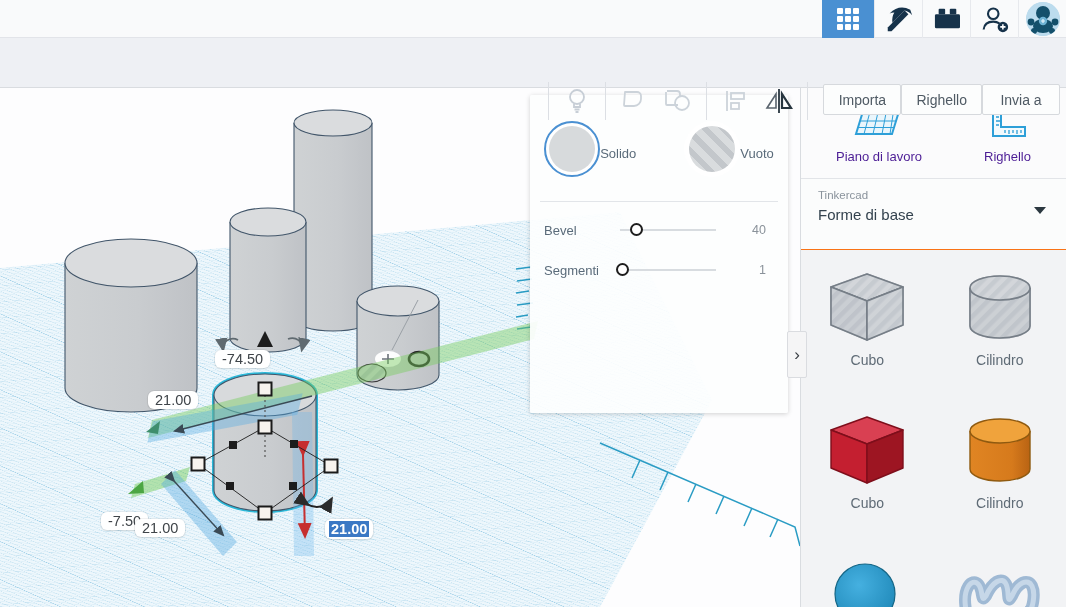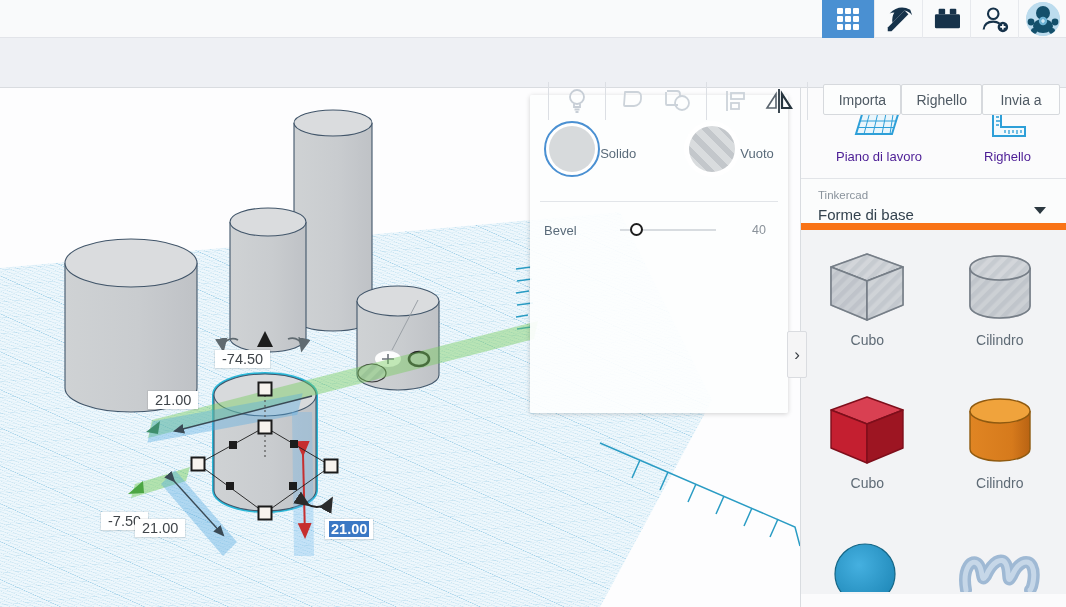--- a/index.html
+++ b/index.html
@@ -17,21 +17,21 @@
   #toolbar { position:absolute; left:0; top:38px; width:1066px; height:50px; background:#eef0f4; border-bottom:1px solid #d9dce0; z-index:40; }
   #tb-icons { position:absolute; left:548px; top:44px; height:38px; display:flex; align-items:center; }
   .tb-group { display:flex; align-items:center; height:38px; padding:0 6px; border-left:1px solid #dcdfe4; }
   .tb-group:last-child { border-right:1px solid #dcdfe4; }
   .tb-ic { width:44px; height:34px; display:flex; align-items:center; justify-content:center; }
   #tb-buttons { position:absolute; right:6px; top:46px; display:flex; }
   .tb-btn { min-width:78px; height:31px; background:#fcfdfd; border:1px solid #d6d9dd; border-radius:2px; color:#4f5a64; font-size:14px; display:flex; align-items:center; justify-content:center; padding:0 14px; cursor:pointer; }
 
   
   #viewport { position:absolute; left:0; top:88px; width:800px; height:519px; background:#fdfdfe; }
-  .dim { position:absolute; background:#fff; border-radius:0; padding:1px 7px; font-size:14.5px; color:#3f4449; box-shadow:0 0 0 1px rgba(0,0,0,0.05), 0 1px 2px rgba(0,0,0,0.08); z-index:10; }
+  .dim { position:absolute; background:#fff; border-radius:6px; padding:1px 7px; font-size:14.5px; color:#3f4449; box-shadow:0 0 0 1px rgba(0,0,0,0.05), 0 1px 2px rgba(0,0,0,0.08); z-index:10; }
   #dim-sel { padding:2px 4px; z-index:10; }
   #dim-sel span { background:#3b78c4; color:#fff; font-weight:bold; padding:0 2px; font-size:14.5px; }
 
   
   #forma { position:absolute; left:530px; top:95px; width:258px; height:318px; background:rgba(253,254,254,0.92); box-shadow:0 1px 5px rgba(0,0,0,0.18); z-index:20; border-radius:2px; }
   #forma-titlebar { height:46px; background:#fff; border-bottom:1px solid #e4e6ea; display:flex; align-items:center; position:relative; }
   #forma-collapse { width:42px; height:46px; border-right:1px solid #e4e6ea; display:flex; align-items:center; justify-content:center; cursor:pointer; }
   #forma-collapse .tri-up { width:0; height:0; border-left:8px solid transparent; border-right:8px solid transparent; border-bottom:9px solid #24425c; }
   #forma-title { font-size:15.5px; font-weight:bold; color:#33424e; margin-left:15px; }
   #forma-lock { position:absolute; right:62px; top:14px; }
@@ -51,21 +51,21 @@
   .slider-value { position:absolute; right:22px; font-size:12.5px; color:#8a929a; }
 
   
   #expand-tab { position:absolute; left:787px; top:331px; width:20px; height:47px; background:#f5f5f6; border:1px solid #dadce0; border-radius:2px; z-index:30; display:flex; align-items:center; justify-content:center; color:#3a3f45; font-size:17px; cursor:pointer; }
 
   
   #sidebar { position:absolute; left:800px; top:88px; width:266px; height:519px; background:#fbfbfc; border-left:1px solid #d9dce0; }
   #sb-tools { height:90px; display:flex; justify-content:space-around; align-items:center; padding:0 4px; background:#fbfbfc; }
   .sb-tool { display:flex; flex-direction:column; align-items:center; cursor:pointer; }
   .sb-tool-label { margin-top:5px; font-size:13px; color:#4c1d95; }
-  #sb-category { height:52px; border-top:1px solid #e2e4e8; border-bottom:7px solid #f97316; padding:10px 0 0 17px; position:relative; background:#fbfcfc; cursor:pointer; }
+  #sb-category { height:72px; border-top:1px solid #e2e4e8; border-bottom:1px solid #f97316; padding:10px 0 0 17px; position:relative; background:#fbfcfc; cursor:pointer; }
   #sb-cat-lib { font-size:11.5px; color:#8a939c; }
   #sb-cat-name { font-size:15px; color:#33424e; margin-top:5px; }
   #sb-cat-caret { position:absolute; right:20px; top:28px; width:0; height:0; border-left:6px solid transparent; border-right:6px solid transparent; border-top:7px solid #2b3840; }
   #sb-gallery { height:364px; background:#f2f3f5; overflow:hidden; display:grid; grid-template-columns:1fr 1fr; padding-top:16px; row-gap:40px; justify-items:center; align-content:start; }
   .shape-item { display:flex; flex-direction:column; align-items:center; width:110px; cursor:pointer; }
   .shape-label { margin-top:4px; font-size:14px; color:#5f6b76; height:17px; }
 </style>
 </head>
 <body>
 
@@ -320,20 +320,27 @@
       </div>
     </div>
     <div id="forma-divider"></div>
     <div class="slider-row" style="margin-top:8px;">
       <div class="slider-label">Bevel</div>
       <div class="slider-track">
           <div class="slider-knob" style="left:10px;"></div>
         </div>
       <div class="slider-value">40</div>
     </div>
+    <div class="slider-row">
+      <div class="slider-label">Segmenti</div>
+      <div class="slider-track">
+          <div class="slider-knob" style="left:-4px;"></div>
+        </div>
+      <div class="slider-value">1</div>
+    </div>
   </div>
 
   <div id="expand-tab">›</div>
 
   <div id="sidebar">
     <div id="sb-tools">
       <div class="sb-tool">
         <svg width="50" height="42" viewBox="0 0 50 42">
             <polygon points="10,6 46,6 38,32 2,32" fill="#eaf6fc" stroke="#2d9fd8" stroke-width="2"></polygon>
             <path d="M17,6 L10,32 M25,6 L19,32 M33,6 L28,32 M40,6 L36,32 M8,12.5 h37 M6,19 h36 M4,25.5 h36" stroke="#2d9fd8" stroke-width="1"></path>

